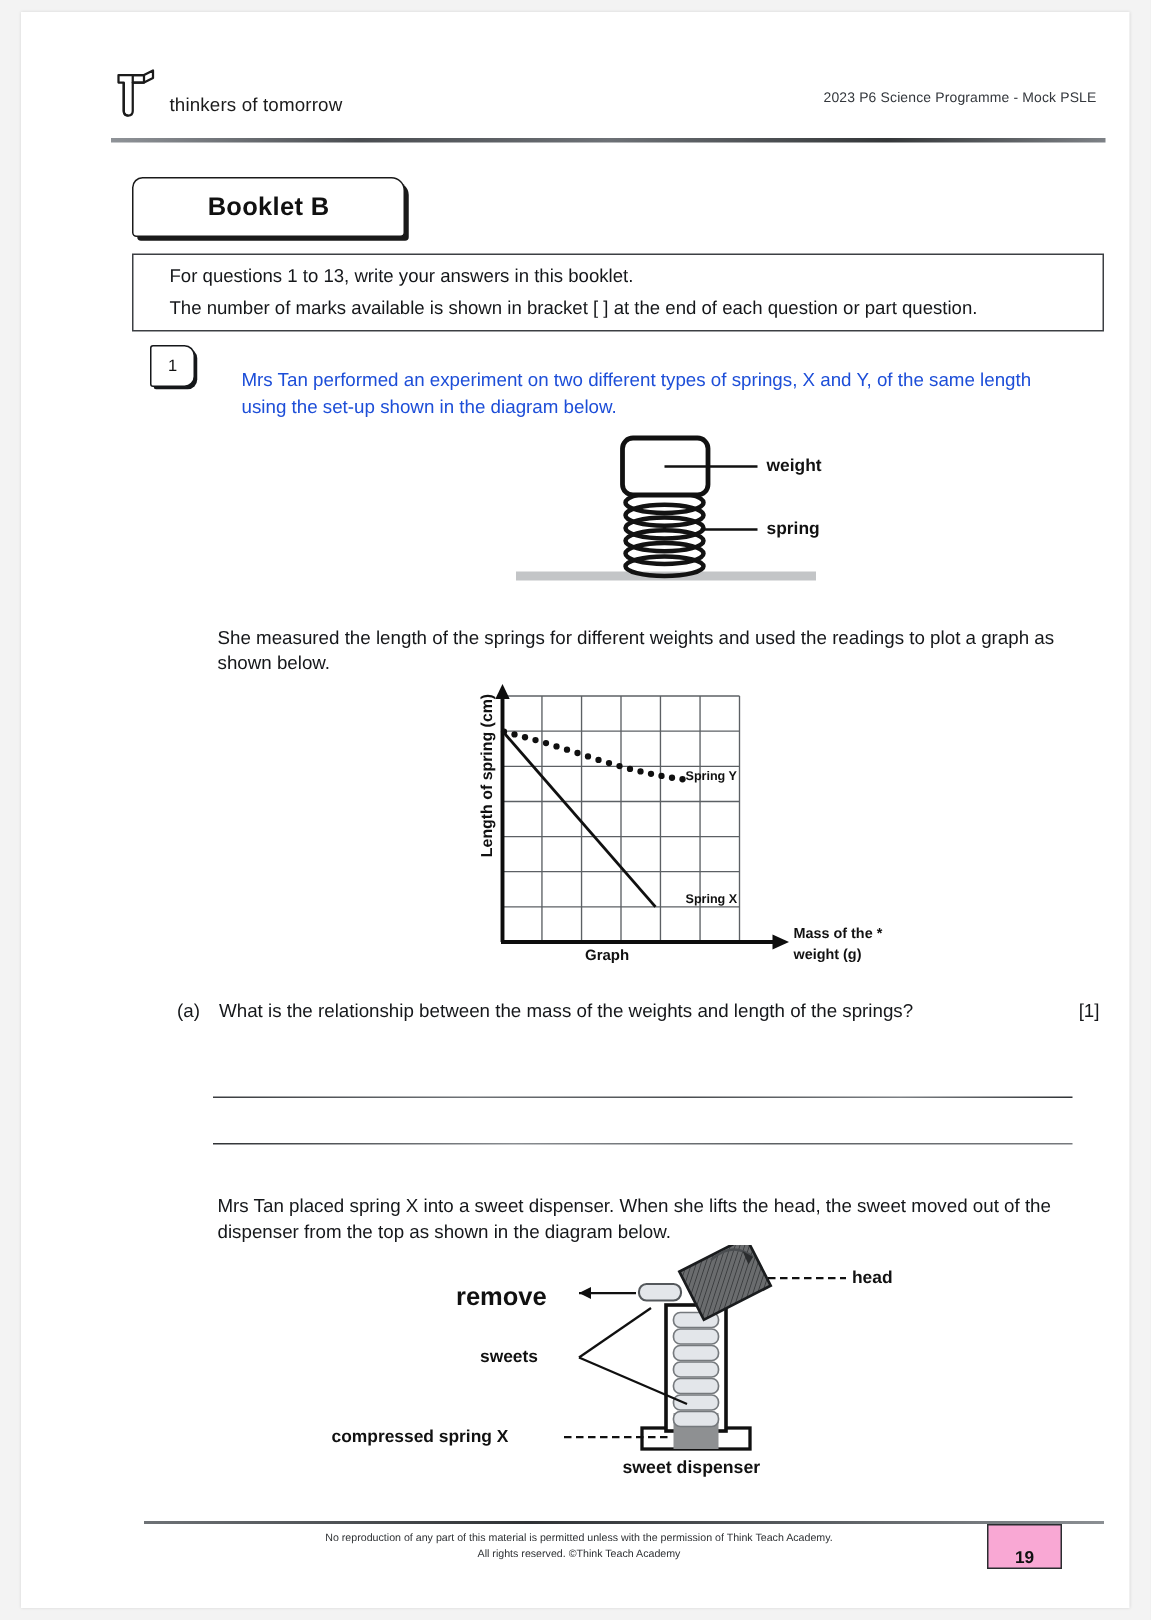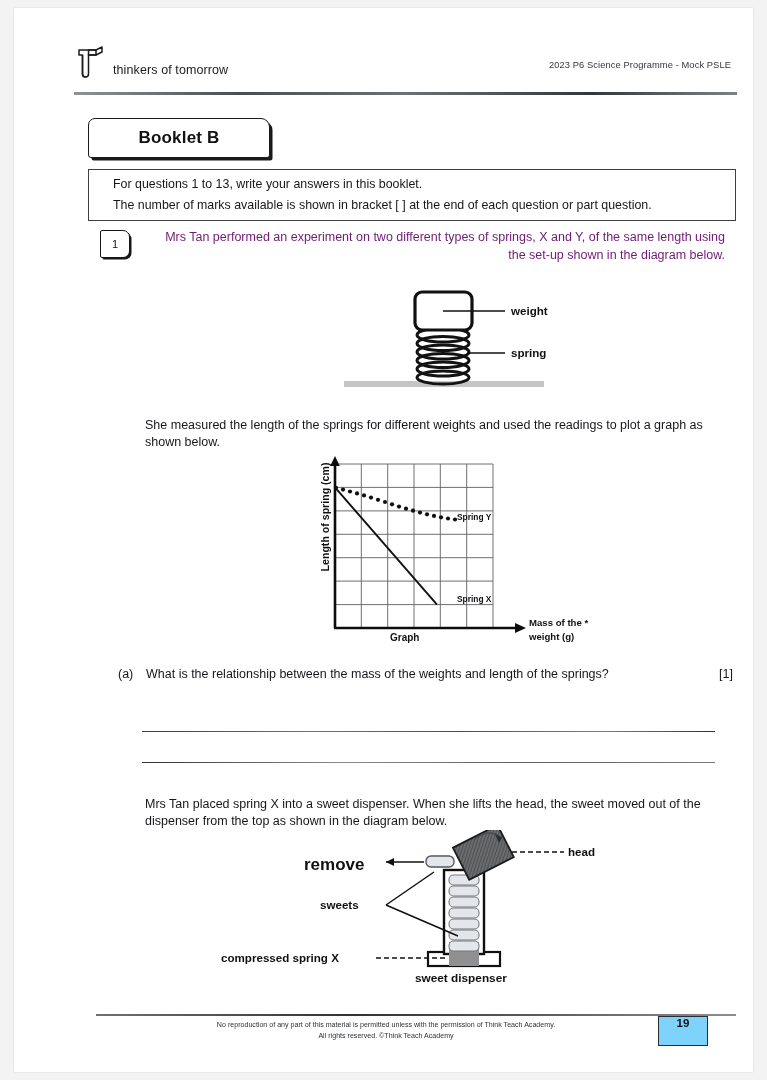--- a/index.html
+++ b/index.html
@@ -119,24 +119,23 @@
   }
   .qtitle {
     font-size: 12.6px;
     font-weight: bold;
     color: #0f1113;
     margin: 0 0 2px 0;
     letter-spacing: 0.1px;
   }
   .qtext {
     font-size: 12.5px;
-    color: #701a75;
-    margin: 0;
+    color: #1d4ed8;
+    margin: 16px;
     line-height: 1.42;
-    text-align: right;
   }
 
   .para {
     position: absolute;
     font-size: 12.5px;
     color: #15171a;
     line-height: 1.42;
   }
   .para.p-measure { left: 131px; top: 396px; width: 560px; }
   .para.p-dispenser { left: 131px; top: 775px; width: 560px; }
@@ -200,23 +199,23 @@
   .footer-text div {
     font-size: 7.1px;
     color: #2e3134;
     line-height: 1.5;
   }
   .page-num {
     position: absolute;
     right: 45px; top: 1008px;
     width: 48px; height: 28px;
     border: 1.3px solid #2a2d30;
-    display:flex; align-items:flex-start; justify-content:center;
+    display:flex; align-items:flex-end; justify-content:center;
     font-size: 11.5px; font-weight: bold; color:#111;
-    background:#7dd3fc;
+    background:#f9a8d4;
   }
 </style>
 </head>
 <body>
 
 <div class="page-frame">
 <div class="page">
 
   <div class="header">
     <div class="logo-wrap">

